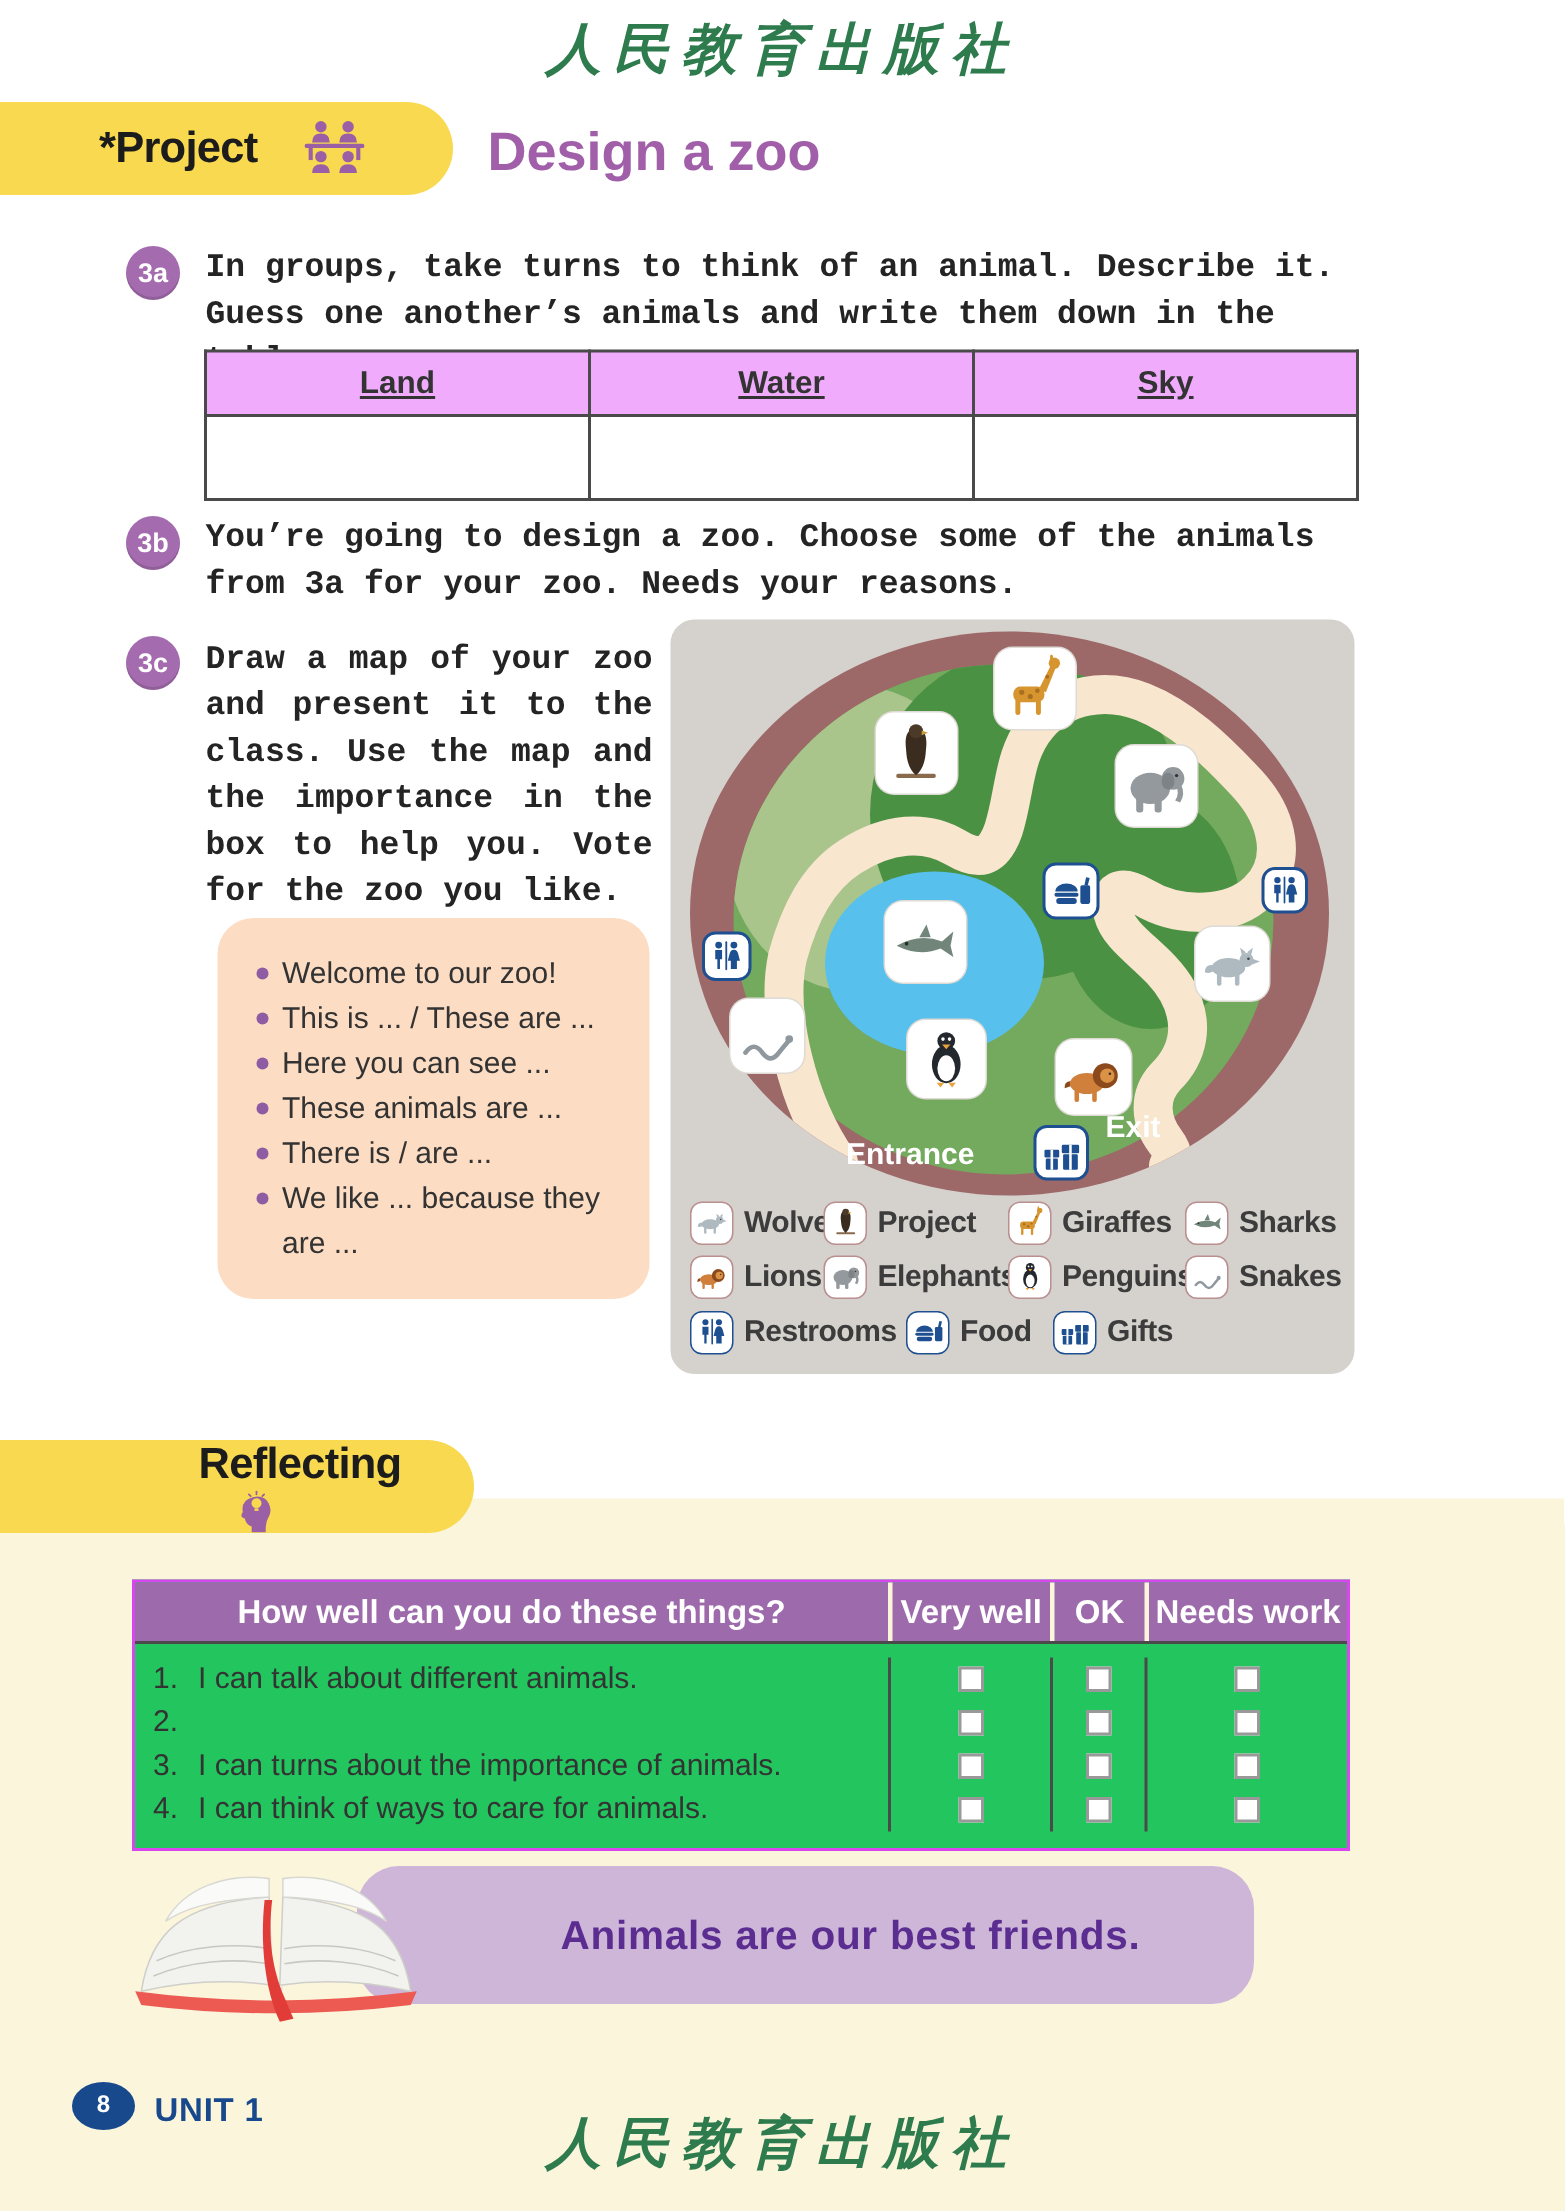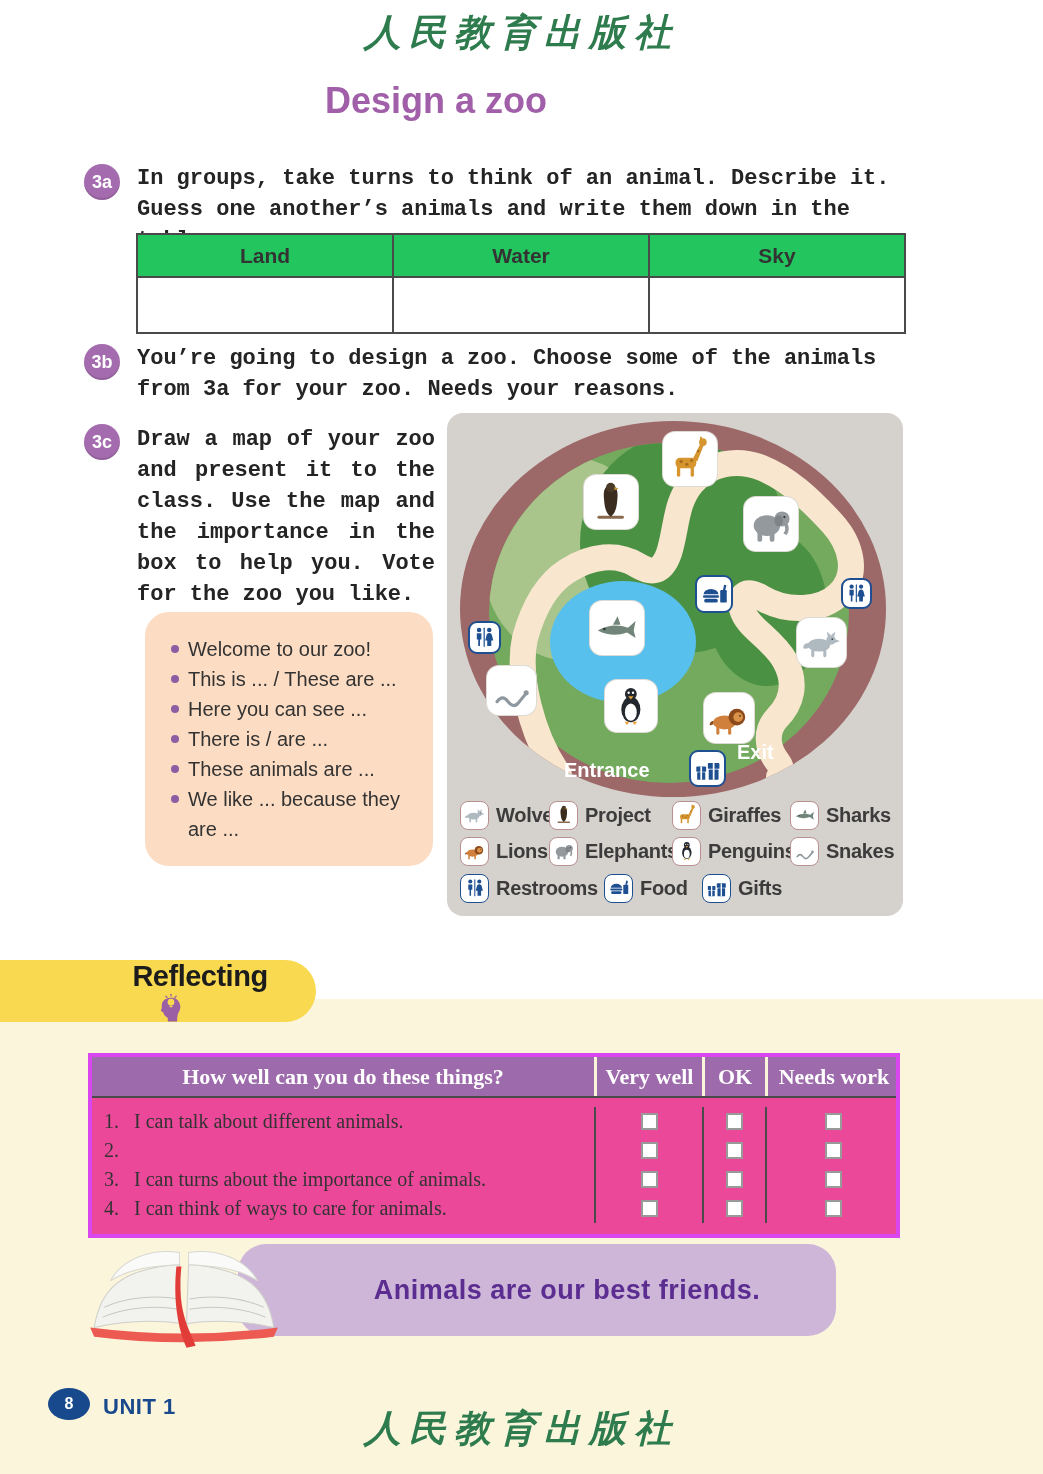--- a/index.html
+++ b/index.html
@@ -51,21 +51,21 @@
   }
   .instr.justify { text-align:justify; }
 
   
   .animal-table {
     position:absolute; left:136px; top:233px; width:770px;
     border-collapse:collapse; table-layout:fixed;
   }
   .animal-table th, .animal-table td { border:2px solid #4a4a4a; }
   .animal-table th {
-    background:#22c55e; height:43px; font-size:21px; font-weight:700; color:#333333;
+    background:#f0abfc; height:43px; font-size:21px; font-weight:700; color:#333333;text-decoration:underline;
   }
   .animal-table td { background:#ffffff; height:56px; }
 
   
   .expr-box {
     position:absolute; left:145px; top:612px; width:288px; height:254px;
     background:#fcdcc2; border-radius:24px; padding:22px 12px 0 24px;
   }
   .expr-box ul { list-style:none; }
   .expr-box li {
@@ -94,21 +94,21 @@
     display:flex; align-items:center; justify-content:center; flex:0 0 auto;
   }
   .leg-tile.animal { border:1.5px solid #b98f8f; }
   .leg-tile.facility { border:1.5px solid #1e4f91; }
   .leg-tile svg { width:80%; height:80%; }
   .leg-label { font-size:20px; font-weight:700; color:#3c3c3c; letter-spacing:-0.3px; }
 
   
   .reflect-table {
     position:absolute; left:88px; top:1053px; width:812px;
-    border:4px solid #d946ef; background:#ec4899;font-family:Liberation Serif, serif;
+    border:2px solid #d946ef; background:#22c55e;
   }
   .rt-header {
     display:grid; grid-template-columns:502px 108px 63px 135px;
     background:#9d6bab; height:41px; border-bottom:2px solid #4a4a4a;
   }
   .rt-header > div {
     display:flex; align-items:center; justify-content:center;
     color:#ffffff; font-weight:700; font-size:22px;
   }
   .rt-hr { border-left:3px solid #fbf5dc; }
@@ -258,20 +258,38 @@
     </symbol>
   </defs>
 </svg>
 
 <div id="page">
 
   <div class="pub-logo top">人民教育出版社</div>
 
   <div class="cream-panel"></div>
 
+  <div class="banner project">
+    <span class="banner-label">*Project</span>
+    <svg class="group-icon" viewBox="0 0 64 44">
+      <g fill="#9a5fa5">
+        <circle cx="22" cy="6" r="4.2"></circle>
+          <path d="M15.5 17.5 q0 -6.5 6.5 -6.5 q6.5 0 6.5 6.5 z"></path>
+        <circle cx="42" cy="6" r="4.2"></circle>
+          <path d="M35.5 17.5 q0 -6.5 6.5 -6.5 q6.5 0 6.5 6.5 z"></path>
+        <rect x="10" y="18.5" width="44" height="3.2" rx="1.6"></rect>
+        <rect x="13" y="21.5" width="3" height="9"></rect>
+          <rect x="48" y="21.5" width="3" height="9"></rect>
+        <circle cx="22" cy="28" r="4.2"></circle>
+          <path d="M15.5 40 q0 -6.5 6.5 -6.5 q6.5 0 6.5 6.5 z"></path>
+        <circle cx="42" cy="28" r="4.2"></circle>
+          <path d="M35.5 40 q0 -6.5 6.5 -6.5 q6.5 0 6.5 6.5 z"></path>
+      </g>
+    </svg>
+  </div>
   <h1 class="zoo-title">Design a zoo</h1>
 
   <div class="badge" style="left:84px;top:164px">3a</div>
   <p class="instr" style="left:137px;top:163px;width:774px">In groups, take turns to think of an animal. Describe it. Guess one another’s animals and write them down in the table.</p>
 
   <table class="animal-table">
     <thead>
       <tr>
         <th>Land</th>
         <th>Water</th>
@@ -291,22 +309,22 @@
   <p class="instr" style="left:137px;top:343px;width:774px">You’re going to design a zoo. Choose some of the animals from 3a for your zoo. Needs your reasons.</p>
 
   <div class="badge" style="left:84px;top:424px">3c</div>
   <p class="instr justify" style="left:137px;top:424px;width:298px">Draw a map of your zoo and present it to the class. Use the map and the importance in the box to help you. Vote for the zoo you like.</p>
 
   <div class="expr-box">
     <ul>
       <li>Welcome to our zoo!</li>
       <li>This is ... / These are ...</li>
       <li>Here you can see ...</li>
+      <li>These animals are ...</li>
       <li>There is / are ...</li>
-      <li>These animals are ...</li>
       <li>We like ... because they are ...</li>
     </ul>
   </div>
 
   <div class="zoo-map">
     <svg class="map-art" viewBox="0 0 456 503">
       <defs>
         <clipPath id="clip-ring">
             <ellipse cx="226" cy="196" rx="213" ry="188"></ellipse>
           </clipPath>

